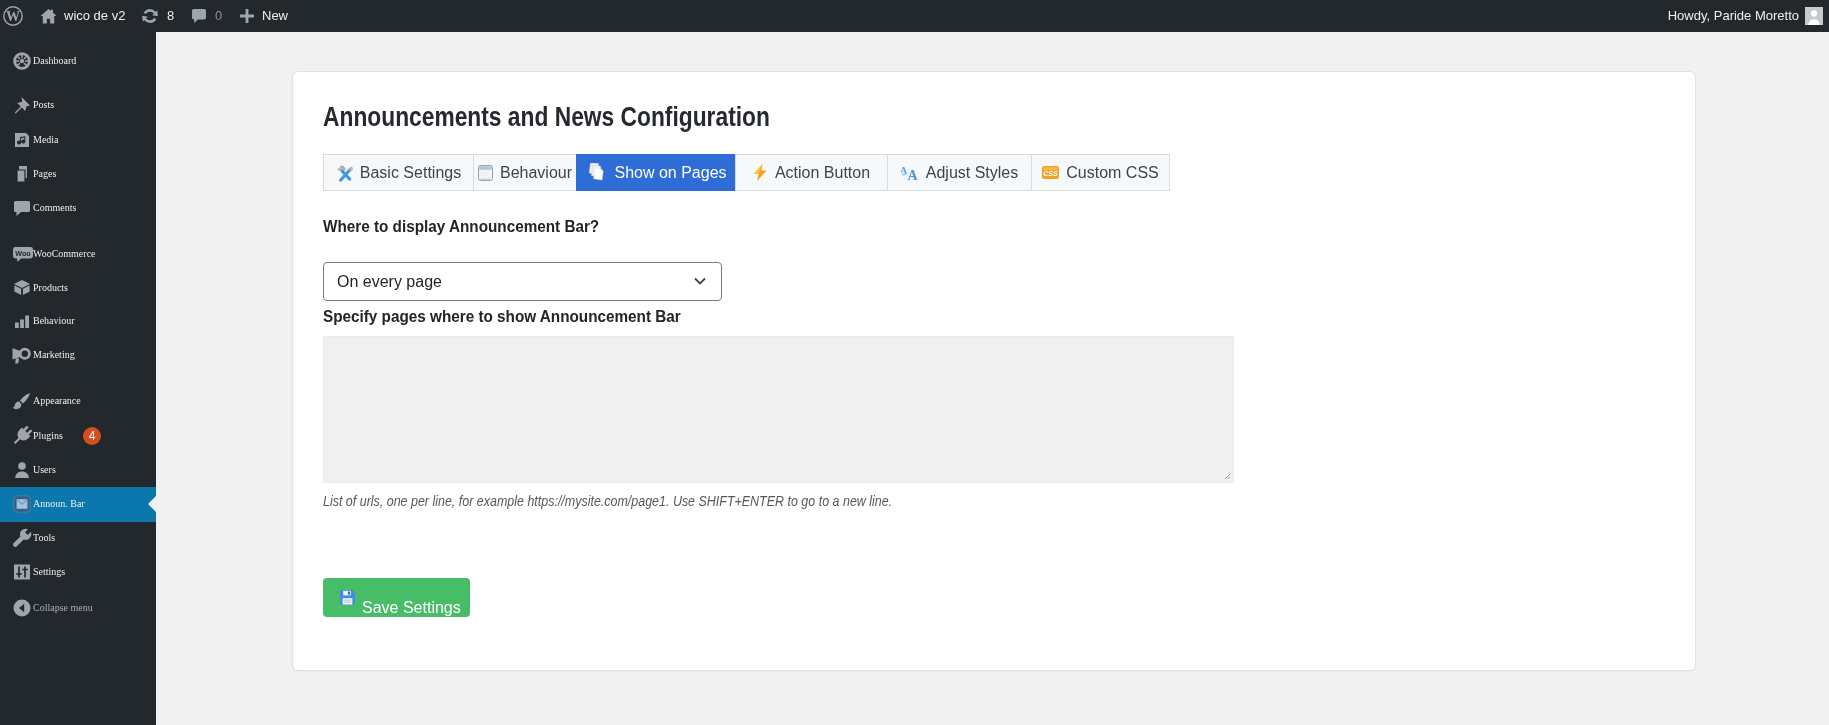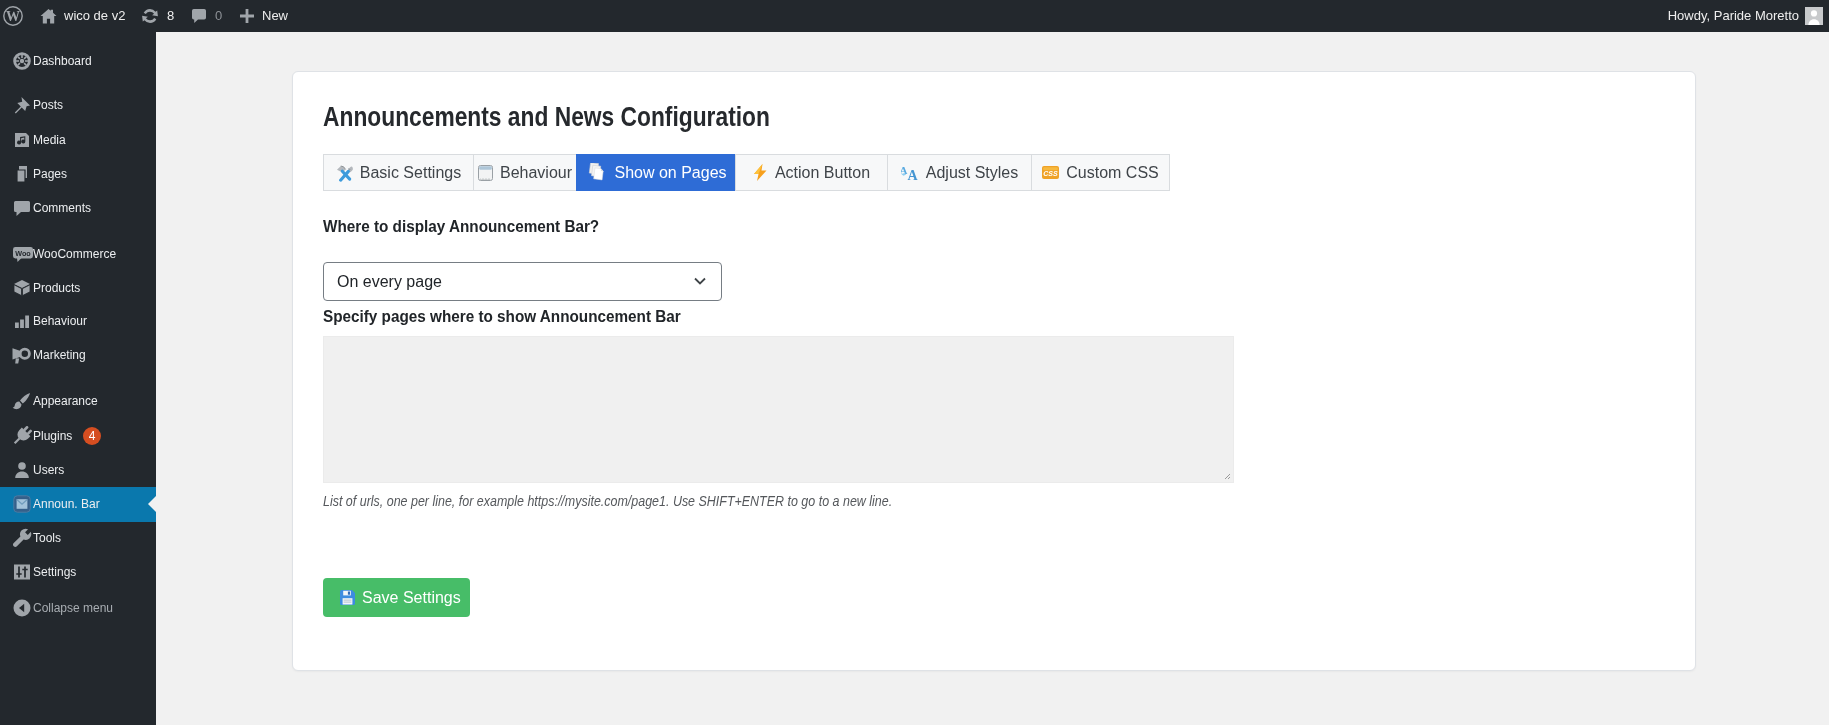--- a/index.html
+++ b/index.html
@@ -9,21 +9,21 @@
 
 #adminbar { position:absolute; left:0; top:0; width:1829px; height:32px; background:#23282d; z-index:30; }
 #adminbar .t { position:absolute; top:0; line-height:32px; font-size:13px; color:#eeeeee; white-space:nowrap; }
 #adminbar .dim { color:#8d9196; }
 #adminbar svg { position:absolute; }
 
 
 #sidebar { position:absolute; left:0; top:32px; width:156px; height:693px; background:#23282d; z-index:20; }
 .mi { position:absolute; left:0; width:156px; height:34px; }
 .mi .ic { position:absolute; left:12px; top:50%; margin-top:-10px; width:20px; height:20px; }
-.mi .lb { position:absolute; left:33px; top:0; line-height:34px; font-size:12px; color:#eceef0; white-space:nowrap; }
+.mi .lb { position:absolute; left:33px; top:0; line-height:34px; font-size:10px; color:#eceef0; white-space:nowrap;font-family:Liberation Serif, serif; }
 .mi.current { background:#0a78ad; height:35px; }
 .mi.current:after { content:""; position:absolute; right:0; top:50%; margin-top:-8px; border:8px solid transparent; border-right-color:#f1f1f1; }
 .badge4 { position:absolute; left:83px; top:50%; margin-top:-9px; width:18px; height:18px; border-radius:50%; background:#d54e21; color:#fff; font-size:12px; line-height:18px; text-align:center; }
 
 
 #card { position:absolute; left:292px; top:71px; width:1404px; height:600px; background:#fff; border:1px solid #dfe2e6; border-radius:6px; box-shadow:0 1px 2px rgba(0,0,0,0.04); }
 #title { position:absolute; left:30px; top:32px; font-size:27px; font-weight:bold; color:#26292d; line-height:1; transform:scaleX(0.844); transform-origin:0 0; white-space:nowrap; }
 
 
 #tabs { position:absolute; left:30px; top:82px; display:flex; }
@@ -34,21 +34,21 @@
 
 
 .flabel { position:absolute; left:30px; font-size:16px; font-weight:bold; color:#212529; line-height:1; transform:scaleX(0.955); transform-origin:0 0; white-space:nowrap; }
 #sel { position:absolute; left:30px; top:190px; width:399px; height:39px; border:1px solid #767d84; border-radius:4px; background:#fff; }
 #sel .st { position:absolute; left:13px; top:0; line-height:37px; font-size:16px; color:#212529; }
 #sel svg { position:absolute; right:14px; top:11px; }
 #ta { position:absolute; left:30px; top:264px; width:911px; height:147px; background:#f0f0f0; border:1px solid #ebebeb; }
 #ta svg { position:absolute; right:2px; bottom:2px; }
 #hint { position:absolute; left:30px; top:420px; font-size:15px; font-style:italic; color:#55585c; transform:scaleX(0.831); transform-origin:0 0; white-space:nowrap; }
 #savebtn { position:absolute; left:30px; top:506px; width:147px; height:39px; background:#47bd68; border-radius:4px; }
-#savebtn .bt { position:absolute; left:39px; top:0; line-height:39px; font-size:16px; color:#fff; }
+#savebtn .bt { position:absolute; left:39px; top:10px; line-height:39px; font-size:16px; color:#fff; }
 #savebtn svg { position:absolute; left:16px; top:11px; }
 </style>
 </head>
 <body>
 
 <div id="adminbar">
   <svg style="left:3px;top:6px" width="20" height="20" viewBox="0 0 20 20">
     <circle cx="10" cy="10" r="9.2" fill="none" stroke="#a0a5aa" stroke-width="1.4"></circle>
     <text x="10" y="14.6" font-family="Liberation Serif" font-size="14" font-weight="bold" fill="#a0a5aa" text-anchor="middle">W</text>
   </svg>

